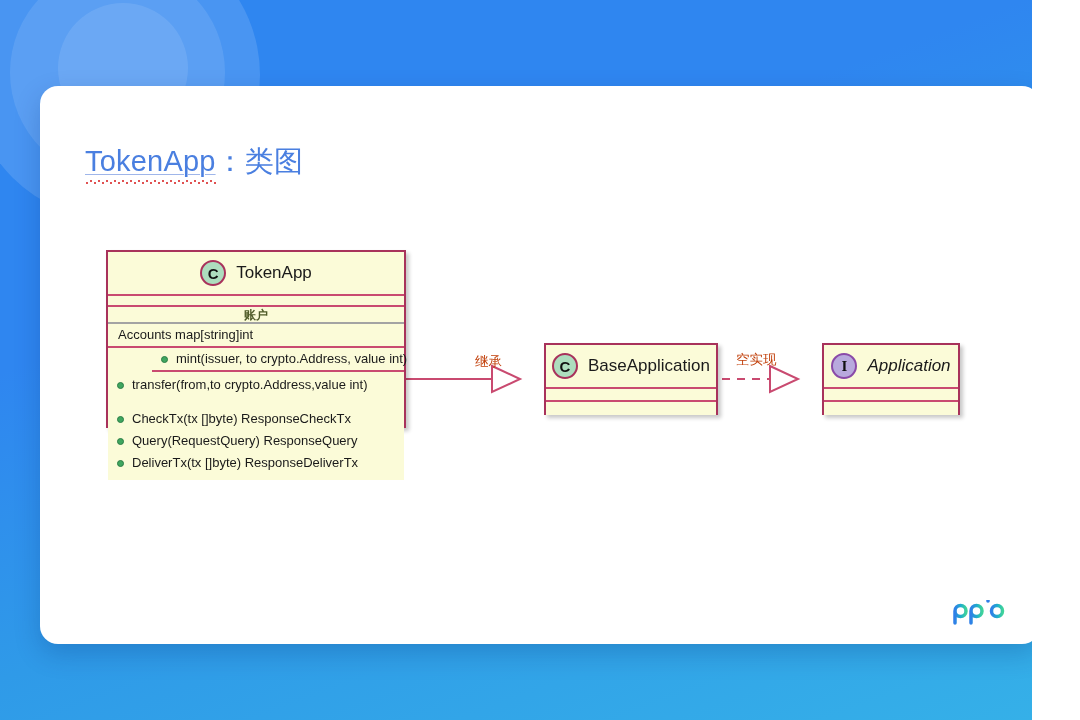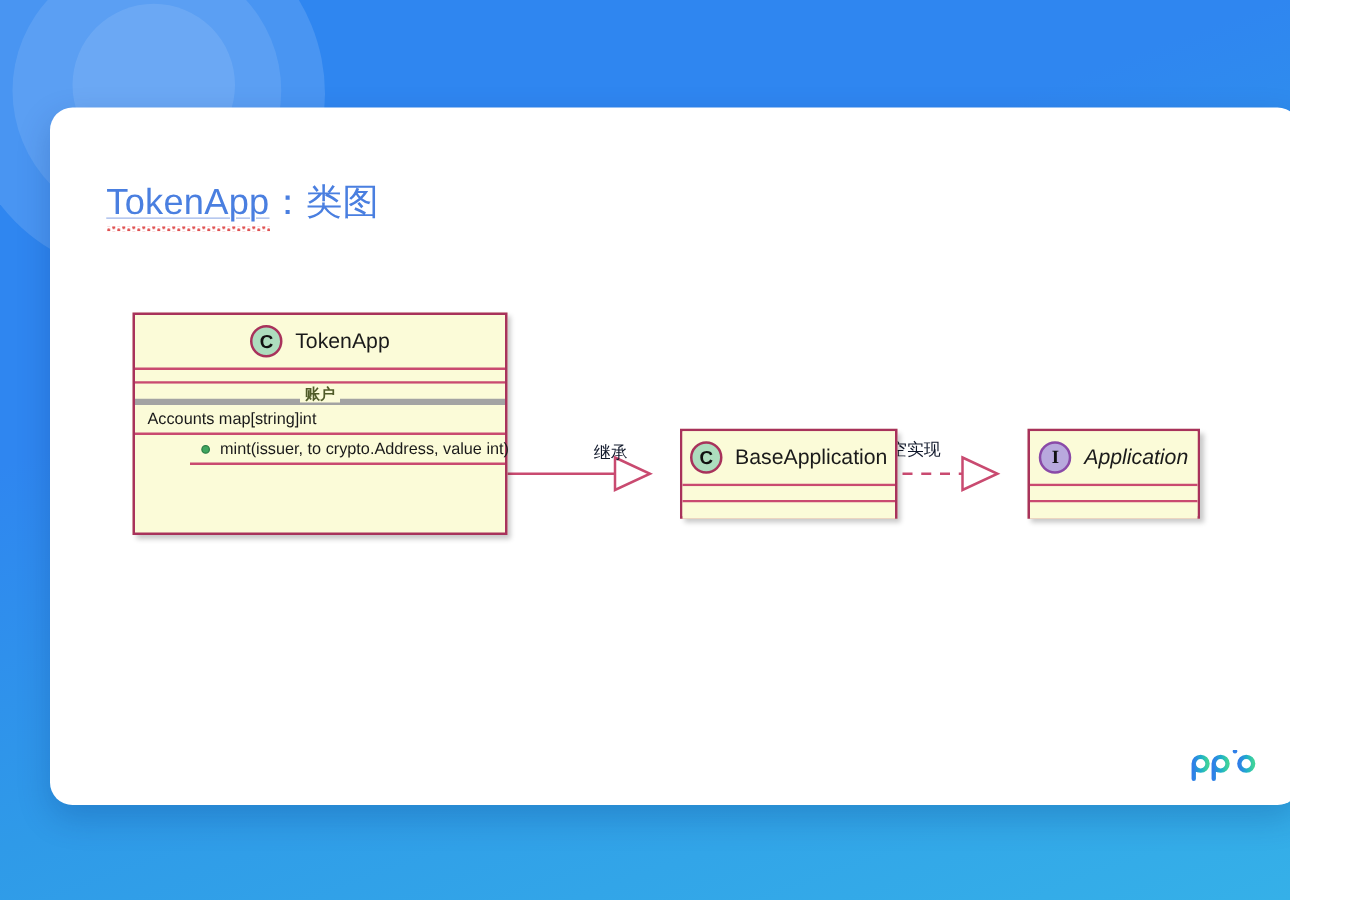--- a/index.html
+++ b/index.html
@@ -141,21 +141,21 @@
     border-bottom: 2px solid #c94a70;
     box-sizing: border-box;
     background: #fbfbd8;
   }
   .compartment.last { border-bottom: none; }
 
   
   .sep-row {
     position: relative;
     height: 17px;
-    border-bottom: 5px solid #a3a3a3;
+    border-bottom: 2px solid #a3a3a3;
     background: #fbfbd8;
     box-sizing: border-box;
   }
   .sep-row .sep-label {
     position: absolute;
     left: 0; right: 0;
     top: 1px;
     text-align: center;
     font-size: 12px;
     color: #4f5b28;
@@ -184,21 +184,21 @@
     background: #3fa65f;
     border: 1px solid #2b7d46;
     box-sizing: border-box;
   }
   .member.plain { padding-left: 10px; }
 
   
   .edge-label {
     position: absolute;
     font-size: 13.5px;
-    color: #0f172a;
+    color: #c2410c;
     white-space: nowrap;
   }
 
   svg.connectors {
     position: absolute;
     left: 0; top: 0;
     width: 1000px; height: 558px;
     overflow: visible;
   }
 
@@ -235,21 +235,21 @@
           <polygon points="452,280 480,293 452,306" fill="#ffffff" stroke="#c94a70" stroke-width="2"></polygon>
         </g>
 
         <g>
           <line x1="637" y1="293" x2="730" y2="293" stroke="#c94a70" stroke-width="2" stroke-dasharray="8,7"></line>
           <polygon points="730,280 758,293 730,306" fill="#ffffff" stroke="#c94a70" stroke-width="2"></polygon>
         </g>
       </svg>
 
       <div class="edge-label" style="left:435px; top:267px;">继承</div>
-      <div class="edge-label" style="left:672px; top:265px;">空实现</div>
+      <div class="edge-label" style="left:696px; top:265px;">空实现</div>
 
       <div class="uml-box" style="left:66px; top:164px; width:300px; height:178px;">
 
         <div class="uml-header" style="height:44px;">
           <span class="badge badge-class">C</span>
           <span class="cls-name">TokenApp</span>
         </div>
 
         <div class="compartment" style="height:11px;"></div>
 
@@ -260,20 +260,27 @@
         <div class="compartment" style="height:24px;">
           <div class="member plain">Accounts map[string]int</div>
         </div>
 
 
         <div class="compartment" style="height:24px;margin-left:44px;">
           <div class="member with-dot">mint(issuer, to crypto.Address, value int)</div>
         </div>
 
 
+        <div class="compartment last" style="height:auto; padding-top:2px; padding-bottom:6px;">
+          <div class="member with-dot">transfer(from,to crypto.Address,value int)</div>
+          <div style="height:12px;"></div>
+          <div class="member with-dot">CheckTx(tx []byte) ResponseCheckTx</div>
+          <div class="member with-dot">Query(RequestQuery) ResponseQuery</div>
+          <div class="member with-dot">DeliverTx(tx []byte) ResponseDeliverTx</div>
+        </div>
       </div>
 
       <div class="uml-box" style="left:504px; top:257px; width:174px; height:72px;">
         <div class="uml-header" style="height:44px;">
           <span class="badge badge-class">C</span>
           <span class="cls-name">BaseApplication</span>
         </div>
         <div class="compartment" style="height:13px;"></div>
         <div class="compartment last" style="height:13px;"></div>
       </div>

